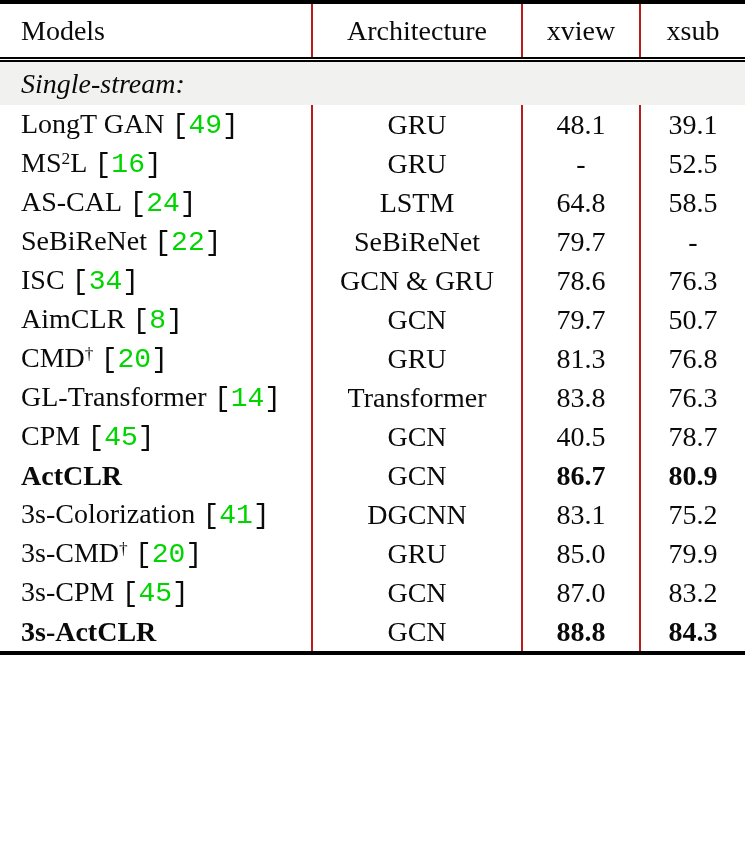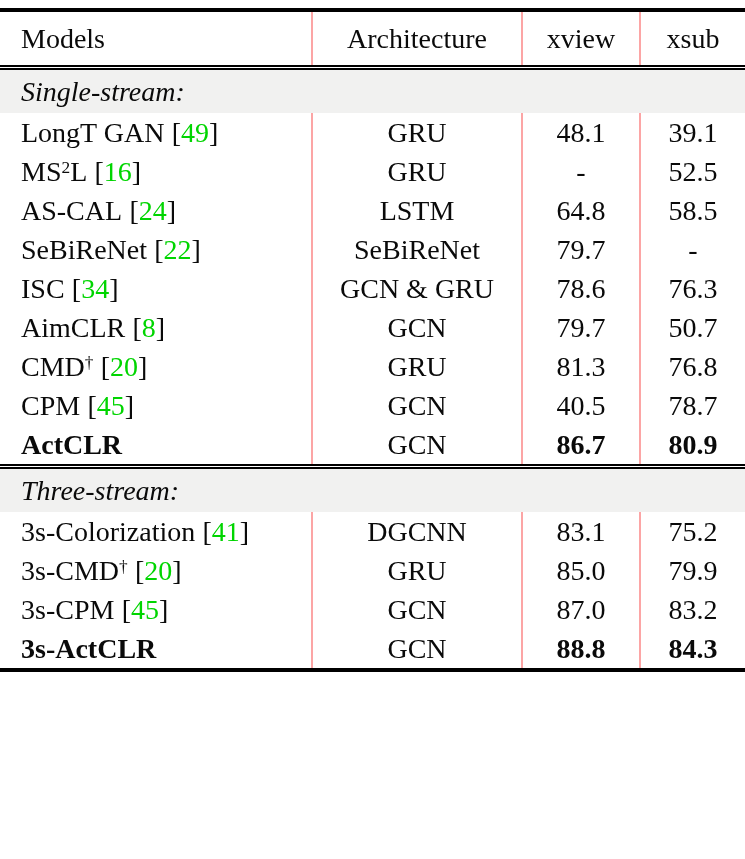--- a/index.html
+++ b/index.html
@@ -5,21 +5,21 @@
   html, body {
     margin: 0;
     padding: 0;
     background: #ffffff;
   }
   .page {
     width: 745px;
     height: 859px;
     background: #ffffff;
     box-sizing: border-box;
-    padding-top: 8px;
+    padding-top: 0;
   }
   table.results {
     width: 745px;
     border-collapse: collapse;
     table-layout: fixed;
     font-family: "Liberation Serif", serif;
     font-size: 28px;
     color: #0a0a0a;
     border-top: 4px solid #000;
     border-bottom: 4px solid #000;
@@ -40,32 +40,32 @@
   th.center { text-align: center; }
 
   td {
     height: 39px;
     padding: 0;
     vertical-align: middle;
   }
   td.model { text-align: left; padding-left: 21px; white-space: nowrap; }
   td.center { text-align: center; font-family: Liberation Serif, serif; }
 
-  .sep { border-left: 2px solid #fca5a5; }
+  .sep { border-left: 2px solid #b91c1c; }
 
   tr.section-row td {
     height: 43px;
     background: var(--band, #f1f1f0);
     font-style: italic;
     text-align: left;
     padding-left: 21px;
     border-top: 5px double #000;
   }
 
-  .cite { margin-left: 0.26em; color: #0a0a0a; }
+  .cite { margin-left: 0.26em; color: #0a0a0a; font-family: Liberation Mono, monospace; }
   .citenum { color: var(--cite, #00d500); }
 
   sup.msup {
     font-size: 0.62em;
     line-height: 0;
     vertical-align: 0.45em;
   }
 
   tr.bold-row td.model,
   tr.bold-row td.xview,
@@ -138,38 +138,41 @@
     <td class="center sep xsub">50.7</td>
   </tr>
 
   <tr>
     <td class="model"><span>CMD</span><sup class="msup">†</sup><span></span><span class="cite"><span>[</span><span class="citenum">20</span><span>]</span></span></td>
     <td class="center sep">GRU</td>
     <td class="center sep xview">81.3</td>
     <td class="center sep xsub">76.8</td>
   </tr>
 
+  <tr>
+    <td class="model"><span>GL-Transformer</span><span></span><span class="cite"><span>[</span><span class="citenum">14</span><span>]</span></span></td>
+    <td class="center sep">Transformer</td>
+    <td class="center sep xview">83.8</td>
+    <td class="center sep xsub">76.3</td>
+  </tr>
 
   <tr>
     <td class="model"><span>CPM</span><span></span><span class="cite"><span>[</span><span class="citenum">45</span><span>]</span></span></td>
     <td class="center sep">GCN</td>
     <td class="center sep xview">40.5</td>
     <td class="center sep xsub">78.7</td>
   </tr>
 
   <tr class="bold-row">
     <td class="model"><span>ActCLR</span><span></span></td>
     <td class="center sep">GCN</td>
     <td class="center sep xview">86.7</td>
     <td class="center sep xsub">80.9</td>
   </tr>
 
-  <tr class="section-row">
-    <td colspan="4">Three-stream:</td>
-  </tr>
 
   <tr>
     <td class="model"><span>3s-Colorization</span><span></span><span class="cite"><span>[</span><span class="citenum">41</span><span>]</span></span></td>
     <td class="center sep">DGCNN</td>
     <td class="center sep xview">83.1</td>
     <td class="center sep xsub">75.2</td>
   </tr>
 
 
 

